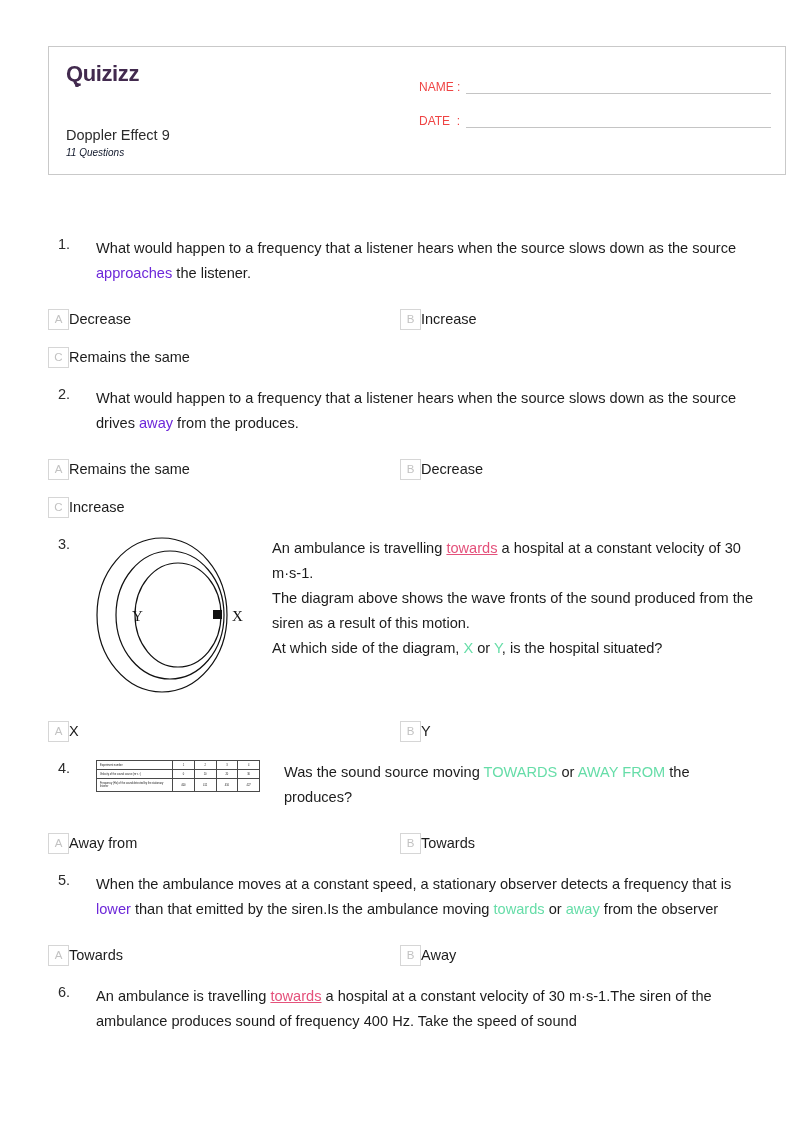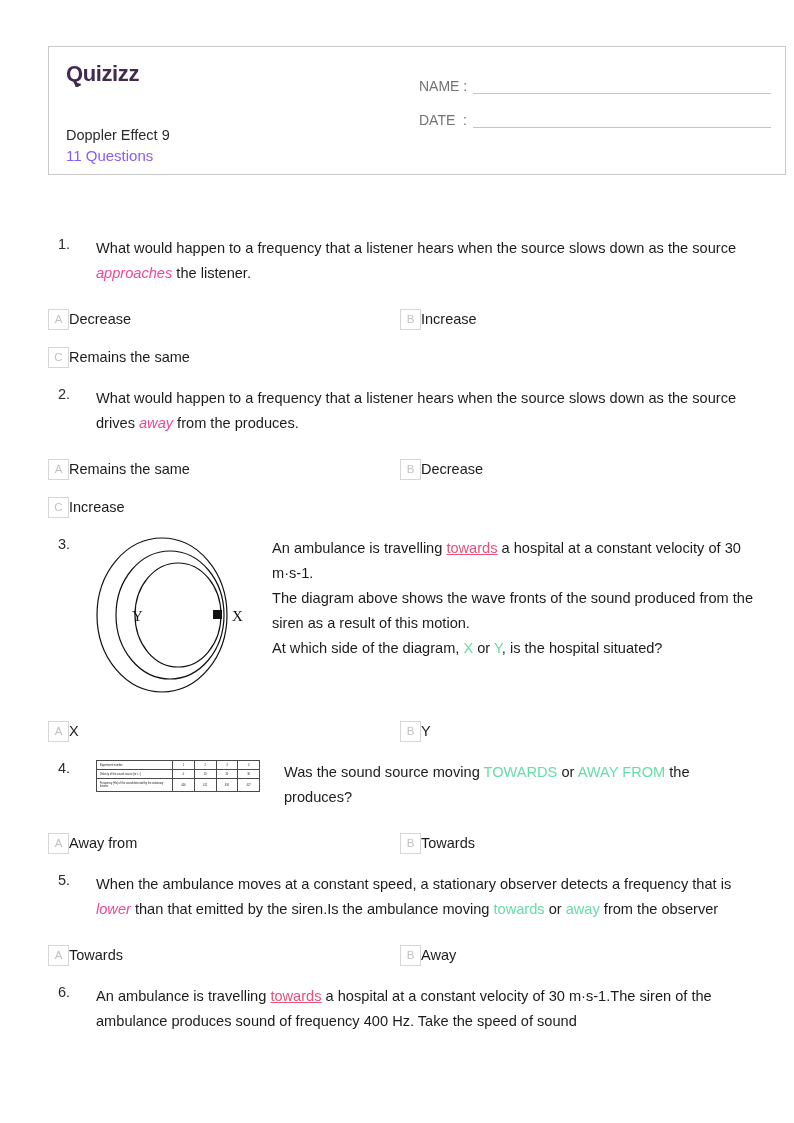--- a/index.html
+++ b/index.html
@@ -52,35 +52,36 @@
     position: absolute;
     left: 17px;
     top: 80px;
     font-size: 14.5px;
     color: #2b2b2b;
   }
   .quiz-count {
     position: absolute;
     left: 17px;
     top: 100px;
-    font-size: 15px;
-    color: #8b5cf6;
+    font-size: 10px;
+    color: #0f172a;
+    font-style: italic;
   }
   .header-right {
     flex: 1;
     padding: 16px 14px 0 10px;
   }
   .field-row {
     display: flex;
     align-items: flex-end;
     height: 34px;
   }
   .field-label {
-    font-size: 14px;
-    color: #737373;
+    font-size: 12px;
+    color: #ef4444;
     white-space: pre;
     padding-bottom: 3px;
   }
   .field-line {
     flex: 1;
     border-bottom: 1px solid #c4c4c4;
     height: 1px;
     margin-left: 6px;
     margin-bottom: 3px;
   }
@@ -106,21 +107,21 @@
     color: #2b2b2b;
     width: 30px;
   }
   .q-text {
     margin-left: 38px;
     font-size: 14.6px;
     line-height: 25px;
     color: #1c1c1c;
     max-width: 650px;
   }
-  .pink { color: #ec4899; font-style: italic; }
+  .pink { color: #6d28d9; }
   .pink-u { color: #e4517b; text-decoration: underline; }
   .green { color: #66ddA8; }
 
   .options {
     margin-top: 14px;
     padding-left: 48px;
     position: relative;
   }
   .opt-line {
     display: flex;

